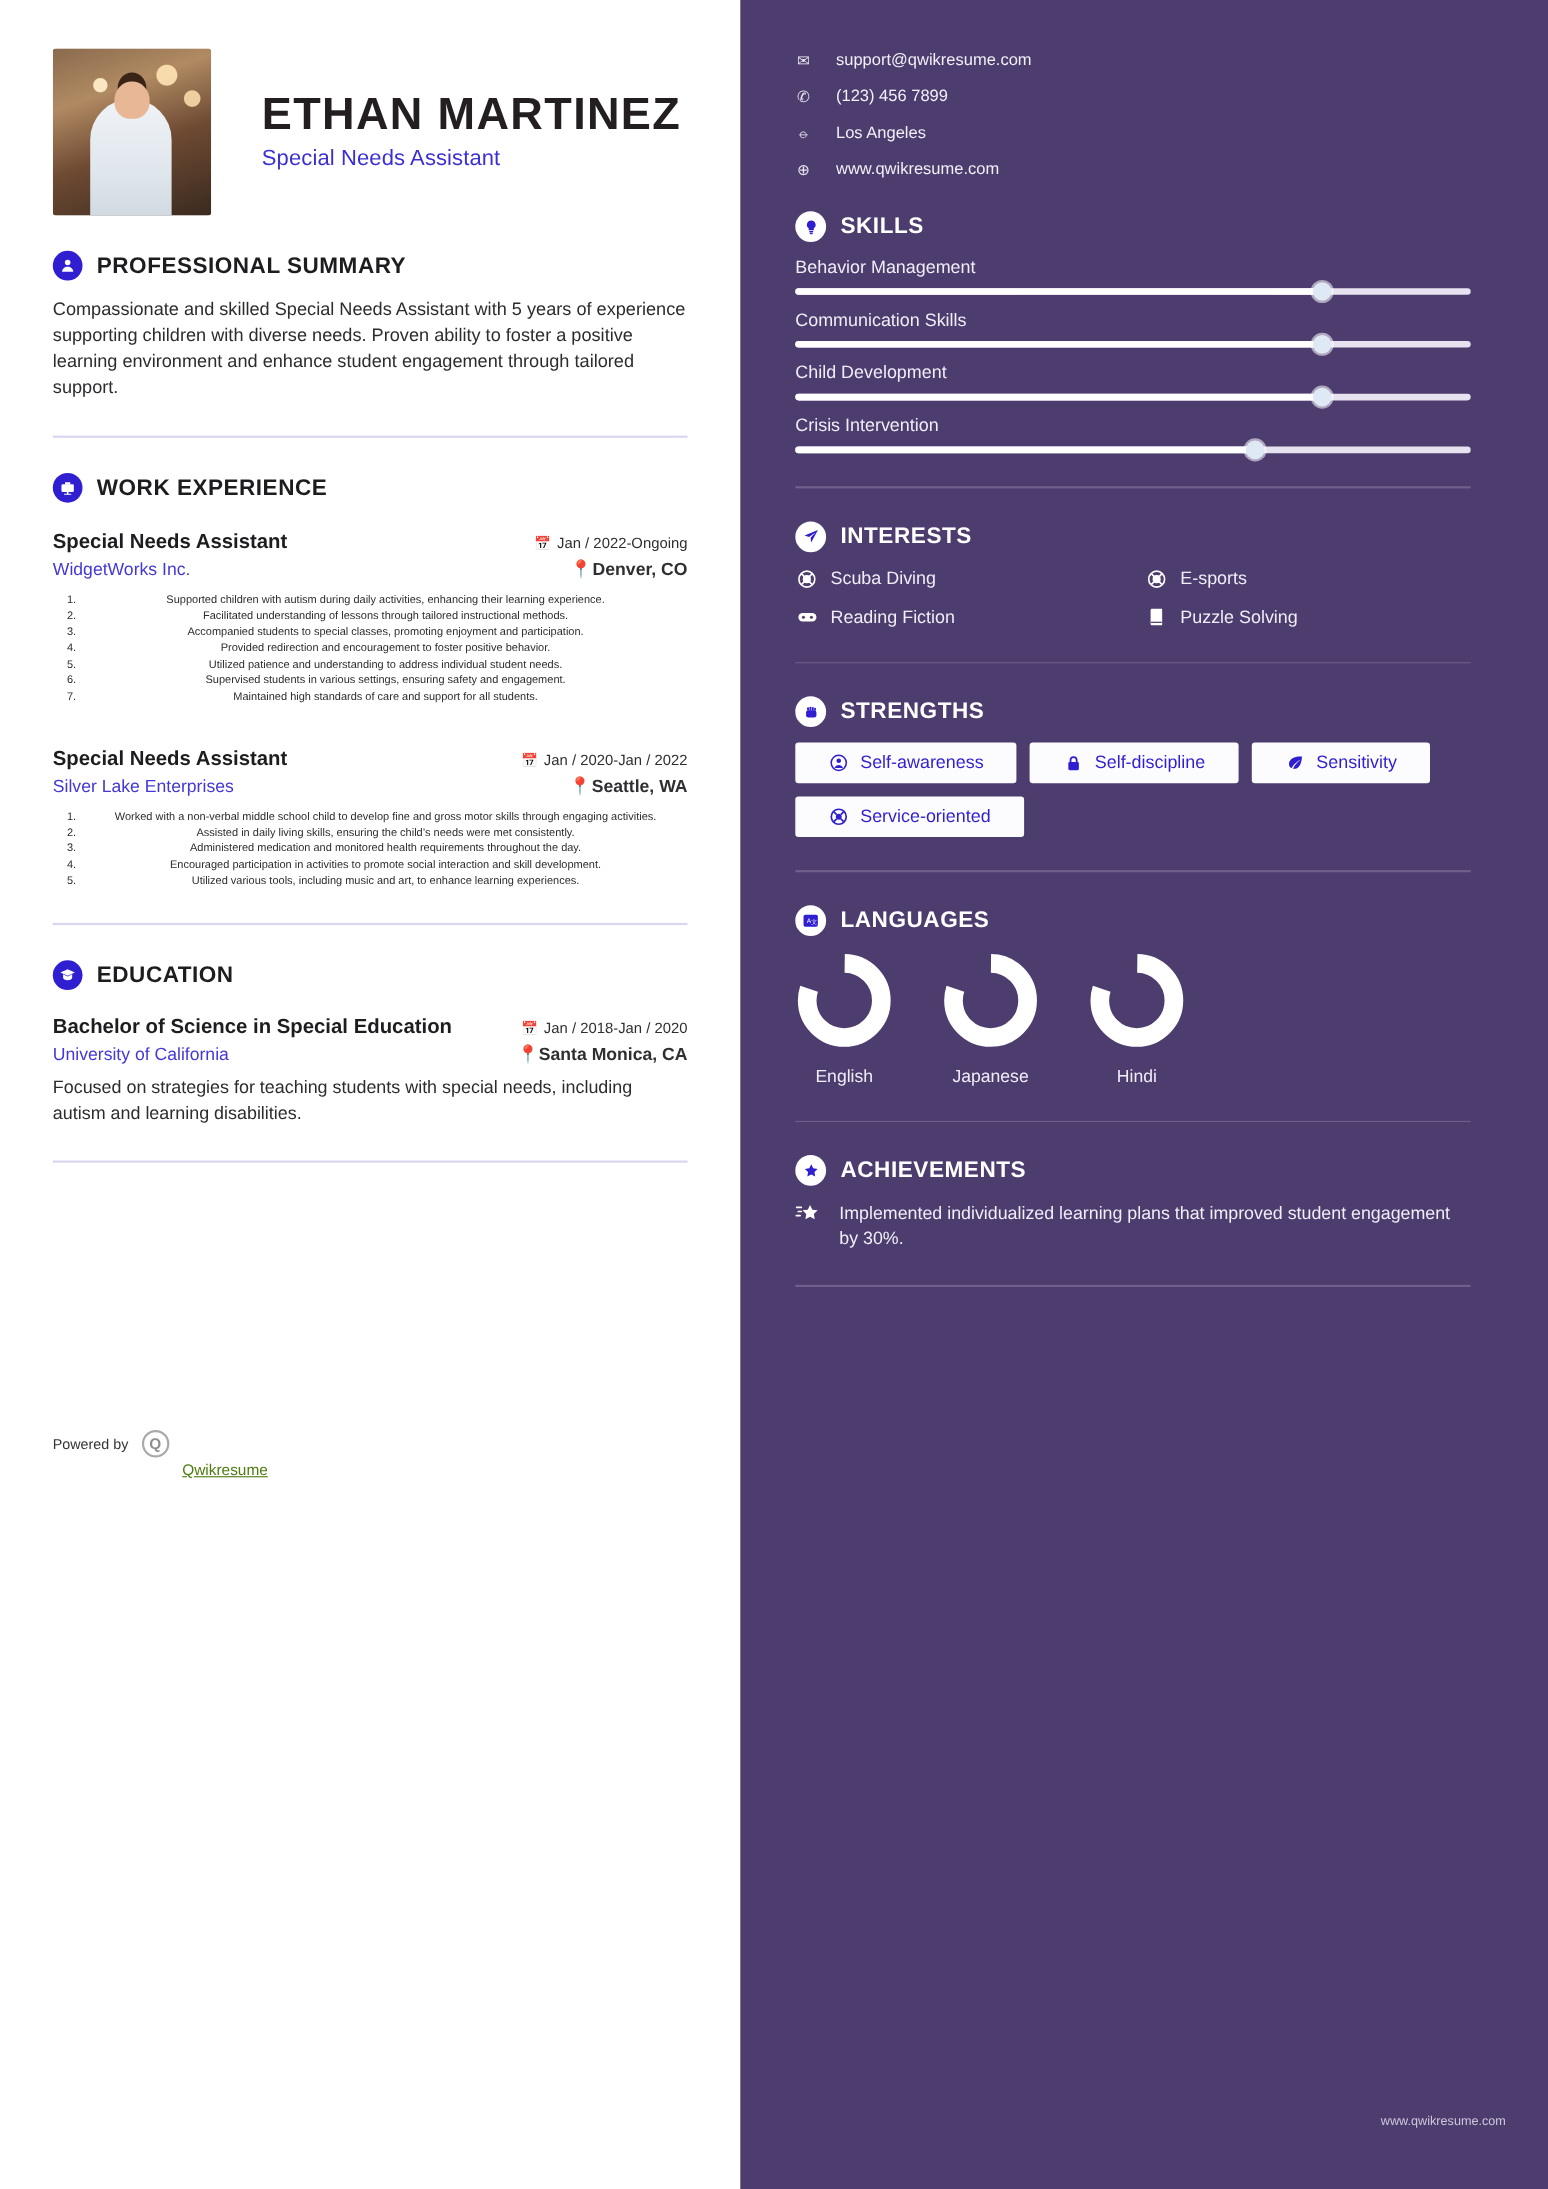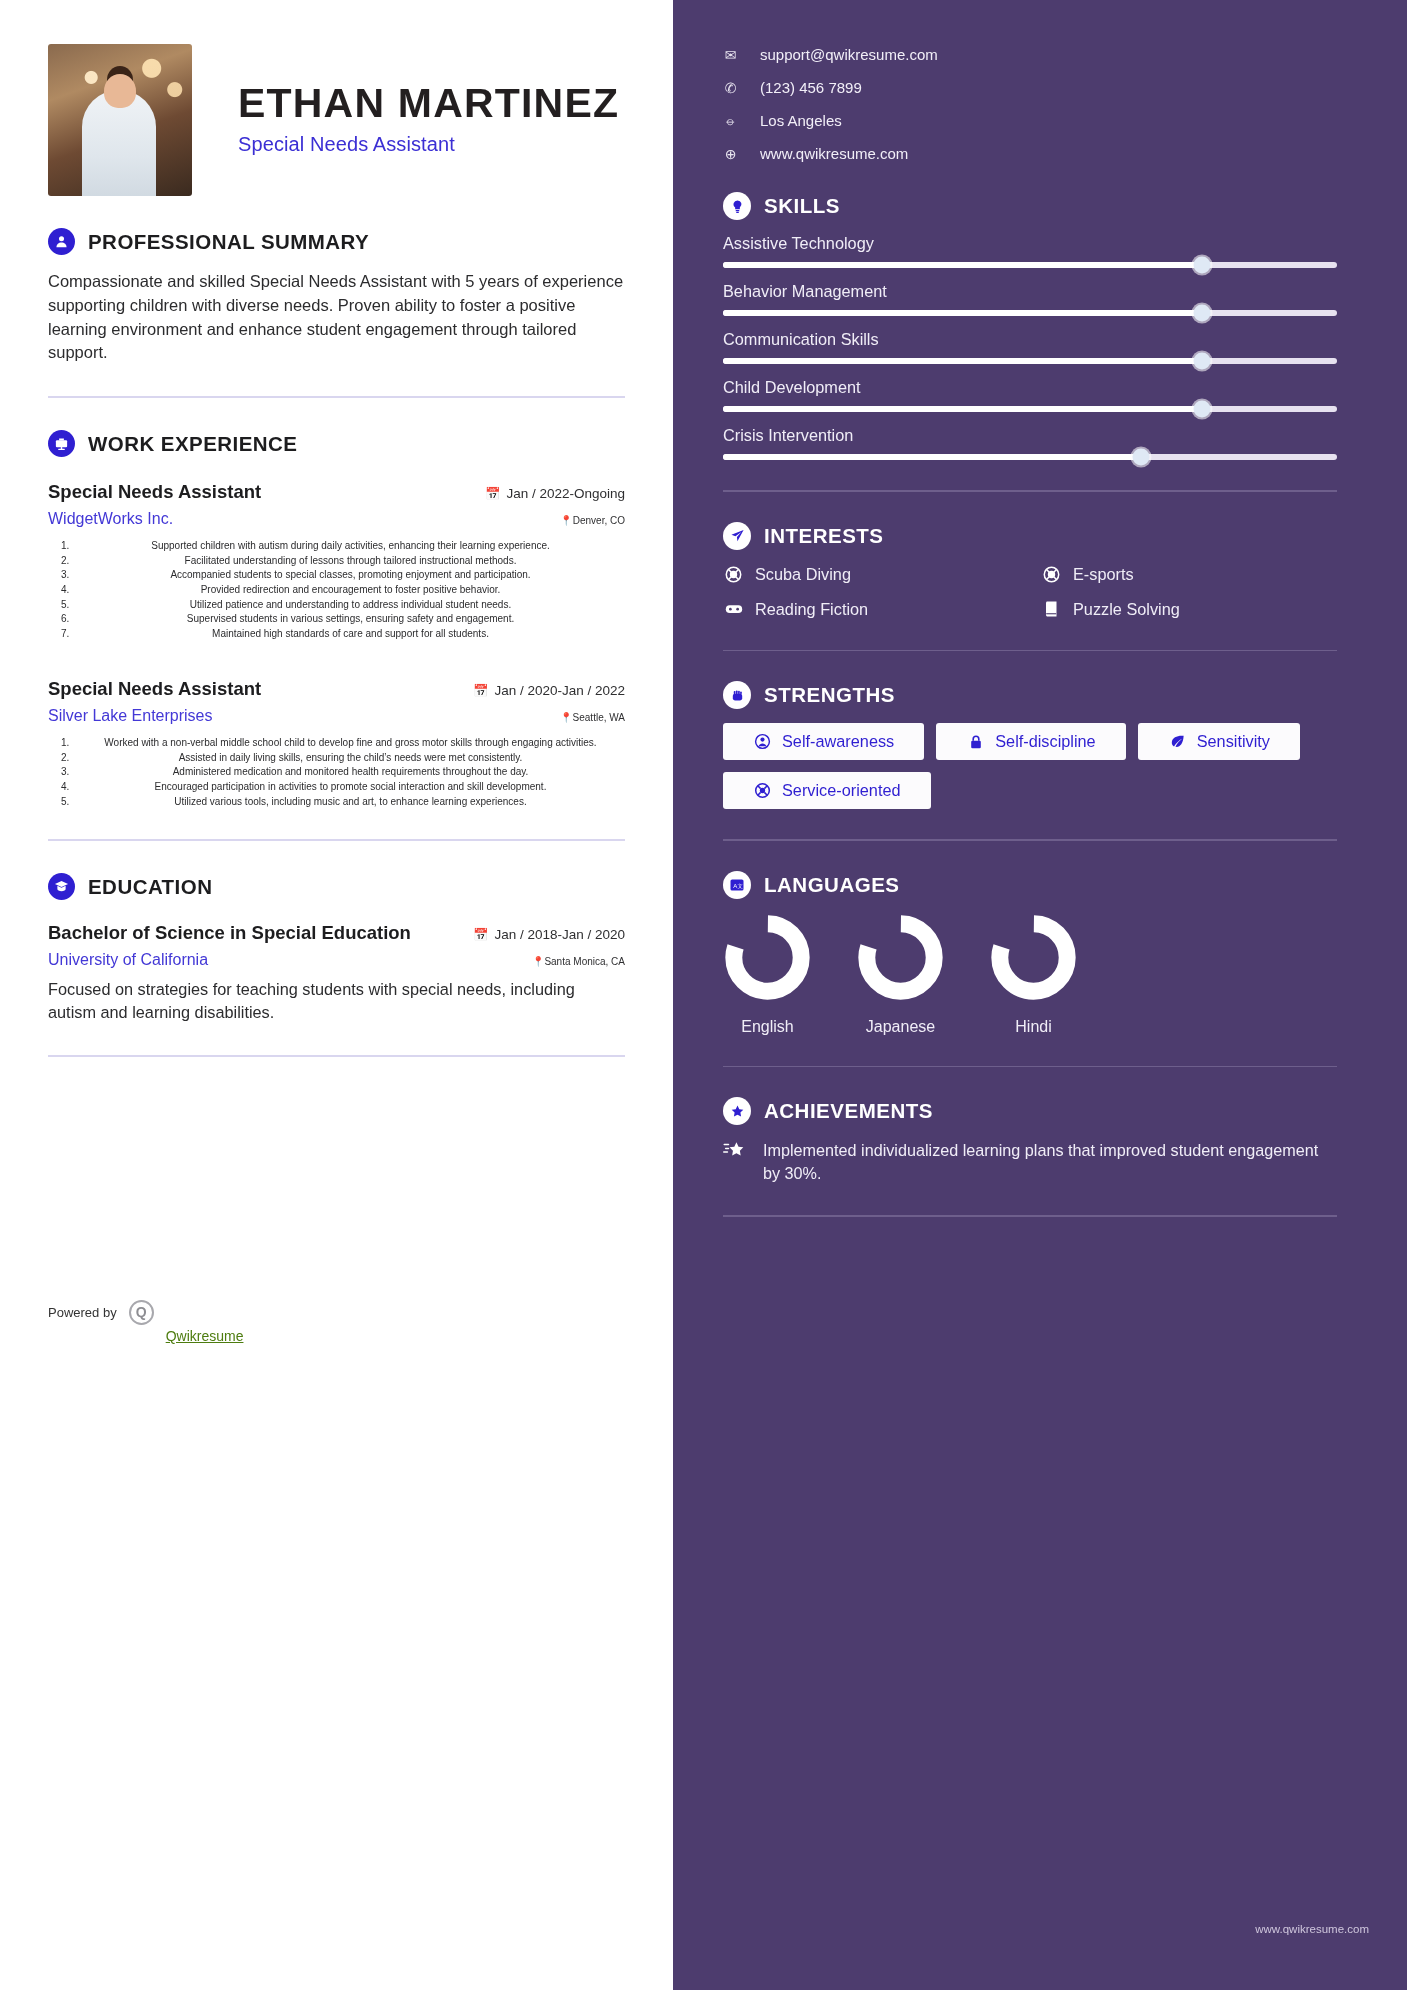--- a/index.html
+++ b/index.html
@@ -61,21 +61,21 @@
   .body-text { font-size:16.5px; line-height:1.44; color:#2c2c2e; }
 
   .divider { height:2px; background:#d9d6ef; margin:31px 0 0 0; }
 
   .job { margin-top:17px; }
   .job-row { display:flex; justify-content:space-between; align-items:baseline; }
   .job-title { font-size:18.5px; font-weight:600; color:#1d1d1f; }
   .job-meta { font-size:13.5px; color:#2f2f31; white-space:nowrap;margin-top:12px; }
   .job-meta .gl { margin-right:5px; font-size:12.5px; }
   .job-company { font-size:16px; color:#4338d6; margin-top:7px; }
-  .job-loc { font-size:10px; color:#2f2f31; white-space:nowrap; }
+  .job-loc { font-size:16px; color:#2f2f31; white-space:nowrap;font-weight:bold; }
 
   ol.duties { margin:11px 0 0 24px; padding:0; }
   ol.duties li {
     font-size:10px; line-height:1.37; color:#2c2c2e; margin-bottom:1px;
     padding-left:4px;
     text-align:center;
   }
 
   .edu-desc { font-size:16.3px; line-height:1.4; color:#2c2c2e; margin-top:9px; }
 
@@ -309,27 +309,20 @@
         <svg width="15" height="15" viewBox="0 0 16 16" fill="#2f1fd1">
             <path d="M8 1.5a4.2 4.2 0 0 0-2.5 7.6V11h5V9.1A4.2 4.2 0 0 0 8 1.5z"></path>
             <rect x="6" y="11.8" width="4" height="1.3" rx=".6"></rect>
             <rect x="6.5" y="13.6" width="3" height="1.2" rx=".6"></rect>
           </svg>
       </span>
       <span class="rsec-title">SKILLS</span>
     </div>
 
     <div class="skill">
-      <div class="skill-name">Assistive Technology</div>
-      <div class="track">
-        <div class="fill" style="width: 78%;"></div>
-        <div class="knob" style="left: 78%;"></div>
-      </div>
-    </div>
-    <div class="skill">
       <div class="skill-name">Behavior Management</div>
       <div class="track">
         <div class="fill" style="width: 78%;"></div>
         <div class="knob" style="left: 78%;"></div>
       </div>
     </div>
     <div class="skill">
       <div class="skill-name">Communication Skills</div>
       <div class="track">
         <div class="fill" style="width: 78%;"></div>

